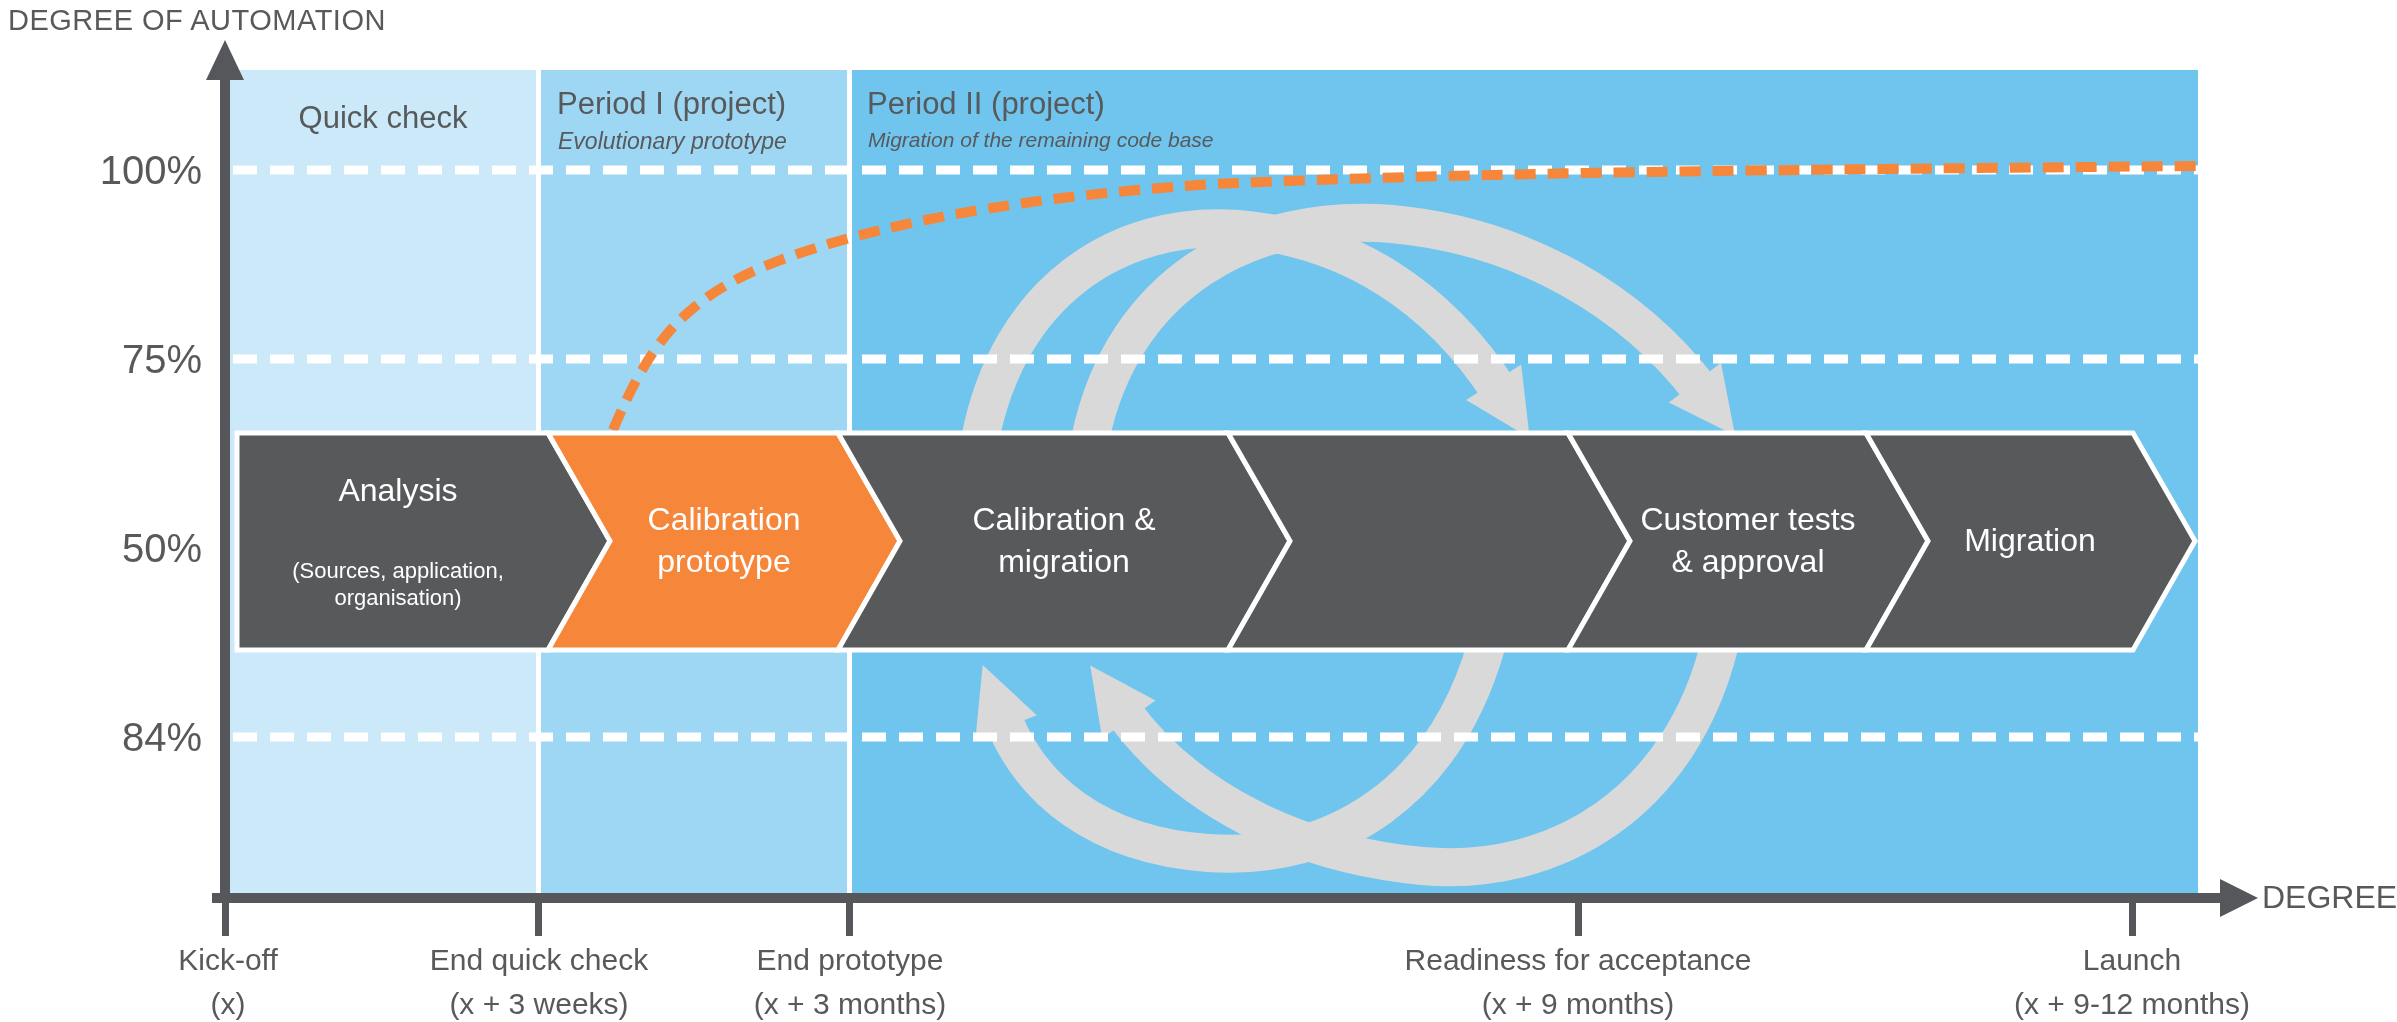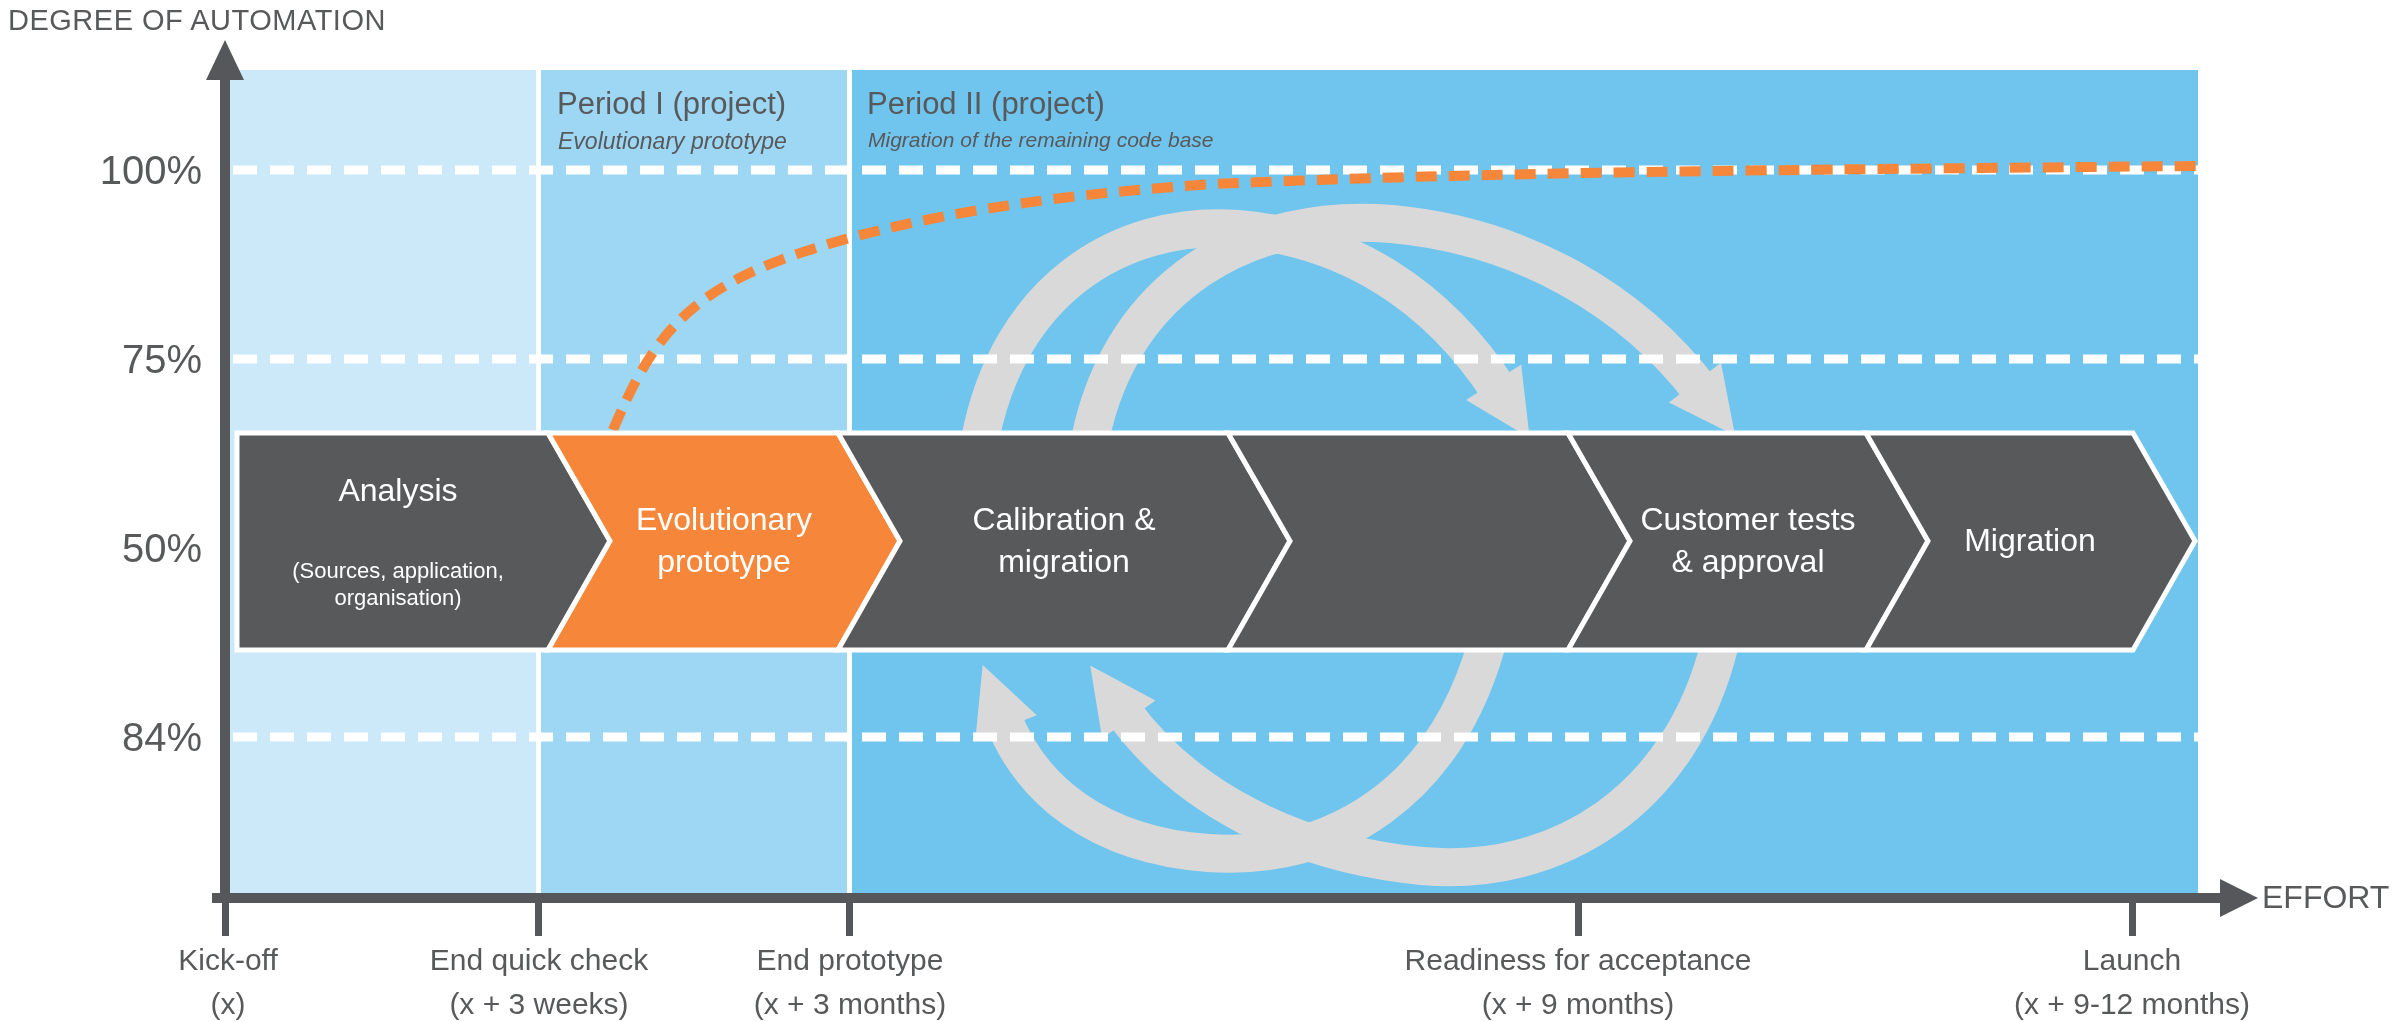--- a/index.html
+++ b/index.html
@@ -81,50 +81,51 @@
         <rect x="222" y="903" width="7" height="33" fill="#55575a"></rect>
         <rect x="535" y="903" width="7" height="33" fill="#55575a"></rect>
         <rect x="846" y="903" width="7" height="33" fill="#55575a"></rect>
         <rect x="1575" y="903" width="7" height="33" fill="#55575a"></rect>
         <rect x="2129" y="903" width="7" height="33" fill="#55575a"></rect>
       </g>
     </g>
   </svg>
 
   <div class="t axis-title">DEGREE OF AUTOMATION</div>
-  <div class="t effort">EFFORT</div>
+  <div class="t effort">DEGREE</div>
 
   <div class="t ylab" style="top:146px;">100%</div>
   <div class="t ylab" style="top:335px;">75%</div>
   <div class="t ylab" style="top:524px;">50%</div>
   <div class="t ylab" style="top:713px;">84%</div>
 
   <div class="t xlab" style="left:228px;">Kick-off
 (x)</div>
   <div class="t xlab" style="left:539px;">End quick check
 (x + 3 weeks)</div>
   <div class="t xlab" style="left:850px;">End prototype
 (x + 3 months)</div>
   <div class="t xlab" style="left:1578px;">Readiness for acceptance
 (x + 9 months)</div>
   <div class="t xlab" style="left:2132px;">Launch
 (x + 9-12 months)</div>
 
+  <div class="t band-title" style="left:230px;width:306px;top:100px;text-align:center;">Quick check</div>
   <div class="t band-title" style="left:557px;top:86px;">Period I (project)</div>
   <div class="t band-sub" style="left:558px;top:128px;font-size:23px;">Evolutionary prototype</div>
   <div class="t band-title" style="left:867px;top:86px;">Period II (project)</div>
   <div class="t band-sub" style="left:868px;top:128px;font-size:21px;">Migration of the remaining code base</div>
 
 
   <div class="chev-label" style="left:398px;">
     <div>Analysis</div>
     <div class="chev-sub">(Sources, application,
 organisation)</div>
   </div>
-  <div class="chev-label" style="left:724px;">Evolutionary
+  <div class="chev-label" style="left:724px;">Calibration
 prototype</div>
   <div class="chev-label" style="left:1064px;">Calibration &amp;
 migration</div>
   <div class="chev-label" style="left:1748px;">Customer tests
 &amp; approval</div>
   <div class="chev-label" style="left:2030px;">Migration</div>
 
 </div>
 
 </body></html>

